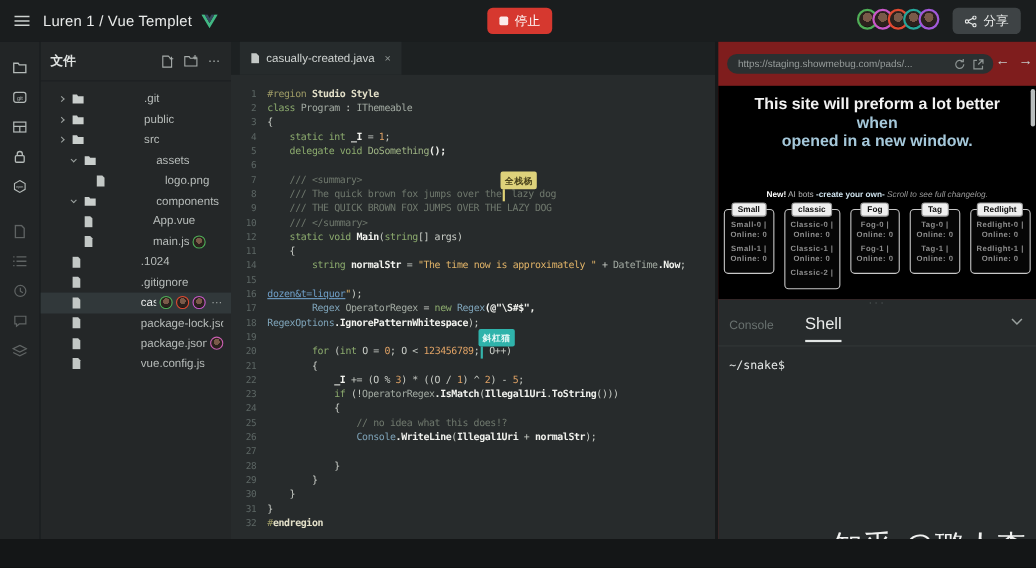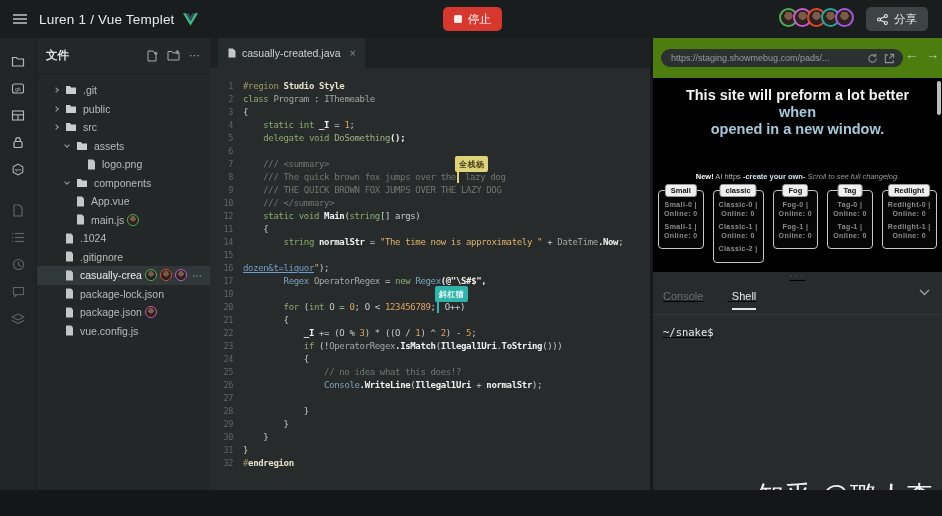--- a/index.html
+++ b/index.html
@@ -34,21 +34,21 @@
   .exp-title{font-weight:bold;font-size:11.5px;color:#e0e3e2;flex:1;}
   .exp-act{color:#a7adab;display:flex;align-items:center;margin-left:9px;}
   .tree{padding-top:7px;}
   .trow{height:18.5px;display:flex;align-items:center;font-size:10.5px;color:#b7bcba;padding-right:7px;cursor:pointer;}
   .trow.sel{background:#31383a;color:#e9ebea;}
   .chev{width:4px;height:4px;border-right:1.2px solid #9aa09e;border-bottom:1.2px solid #9aa09e;display:inline-block;margin:0 7px 0 1px;flex:none;}
   .chev.r{transform:rotate(-45deg);}
   .chev.d{transform:rotate(45deg);margin-top:-2px;}
   .chspace{width:12px;flex:none;display:inline-block;}
   .tico{margin-right:6px;display:flex;flex:none;}
-  .tlabel{white-space:nowrap;overflow:hidden;}
+  .tlabel{white-space:nowrap;overflow:hidden;margin-left:48px;}
   .tava{width:12px;height:12px;border-radius:50%;border:1.5px solid #888;flex:none;margin-left:3px;
         background:radial-gradient(circle at 50% 38%, #7a5a49 0 34%, #2b211d 35% 70%, #171412 71%);}
   .tava:first-of-type{margin-left:auto;}
   .tmore{color:#9aa09e;margin-left:5px;font-size:10px;letter-spacing:1px;}
 
   
   .editor{position:absolute;left:210px;top:38px;width:440px;height:452px;background:#272b2c;}
   .tabbar{height:30px;background:#1d2122;display:flex;align-items:flex-end;}
   .tab{height:30px;margin-left:8px;background:#262b2c;display:flex;align-items:center;padding:0 10px;
        font-size:10.5px;color:#cfd3d1;cursor:pointer;}
@@ -64,21 +64,21 @@
   .c-st{color:#e0b368;} .c-nu{color:#dfa265;} .c-cl{color:#7ea3b8;}
   .c-me{color:#9db283;} .c-ur{color:#6f9fc8;text-decoration:underline;}
   .caret{display:inline-block;width:2px;height:11px;vertical-align:text-top;position:relative;margin:0 1px;}
   .caret.cy{background:#e0d276;} .caret.ct{background:#35b3ab;}
   .badge{position:absolute;bottom:11px;left:-2px;font-family:"Liberation Sans",sans-serif;font-size:8px;
          letter-spacing:.5px;padding:1.5px 4px;border-radius:2px;white-space:nowrap;font-weight:bold;}
   .caret.cy .badge{background:#ded27b;color:#4a431c;}
   .caret.ct .badge{background:#2fb3ab;color:#eafaf8;}
 
   
-  .rightpanel{position:absolute;left:653px;top:38px;width:289px;height:452px;background:#4d7c0f;text-decoration:underline;}
+  .rightpanel{position:absolute;left:653px;top:38px;width:289px;height:452px;background:#7f1d1d;}
   .chrome{position:relative;height:40px;}
   .urlpill{position:absolute;left:8px;top:11px;width:242px;height:18px;border-radius:9px;background:#2b3031;
            color:#969c9b;font-size:9px;line-height:18px;padding:0 38px 0 10px;white-space:nowrap;overflow:hidden;cursor:text;}
   .pillicons{position:absolute;left:214px;top:11px;height:18px;display:flex;align-items:center;gap:6px;color:#8d9493;}
   .navarrows{position:absolute;right:3px;top:9px;color:#c6cbca;font-size:13px;display:flex;gap:8px;}
   .navarrows span{cursor:pointer;}
   .viewport{position:relative;height:194px;background:#000;overflow:hidden;}
   .vscroll{position:absolute;right:1px;top:3px;width:4px;height:34px;background:#ced3d3;border-radius:2px;opacity:.9;}
   .bp-head{margin:9px 14px 0;text-align:center;font-weight:bold;font-size:14.5px;line-height:17px;color:#f2f2f2;}
   .bp-head .blue{color:#a5c8da;}
@@ -89,21 +89,21 @@
   .cards{display:flex;gap:9px;padding:0 5px;margin-top:9px;align-items:flex-start;}
   .card{position:relative;border:1px solid #c8c8c8;border-radius:4px;background:#060606;padding:10px 3px 3px;flex:none;min-width:42px;}
   .pill{position:absolute;top:-7px;left:50%;transform:translateX(-50%);background:#efefef;color:#111;
         font-weight:bold;font-size:7.5px;padding:1px 5px;border-radius:3px;border:1px solid #999;white-space:nowrap;}
   .entry{text-align:center;color:#8e8e8e;font-weight:bold;font-size:7px;line-height:8.5px;margin:0 2px 5px;letter-spacing:.4px;white-space:nowrap;}
 
   .consolepanel{position:relative;height:240px;background:#272b2c;}
   .handle{text-align:center;color:#5c6362;font-size:10px;height:9px;line-height:7px;letter-spacing:2px;cursor:row-resize;}
   .ctabs{position:relative;padding:5px 10px 0;height:28px;}
   .ctab-console{color:#69716f;font-size:11px;margin-right:24px;cursor:pointer;}
-  .ctab-shell{color:#e9ebea;font-size:11px;padding-bottom:6px;border-bottom:2px solid #e2e6e5;cursor:pointer;margin-top:36px;}
+  .ctab-shell{color:#e9ebea;font-size:15px;padding-bottom:6px;border-bottom:2px solid #e2e6e5;cursor:pointer;margin-top:36px;}
   .ctabs .chevdown{position:absolute;right:12px;top:8px;color:#9aa19f;display:flex;cursor:pointer;}
   .cdivider{border-bottom:1px solid #323737;margin-top:5px;}
   .prompt{font-family:"DejaVu Sans Mono",monospace;font-size:10.5px;color:#e6e9e8;padding:11px 10px;}
   .watermark{position:absolute;right:8px;bottom:-2px;font-size:27px;color:#f0f1f0;letter-spacing:1px;}
 
   .bottombar{position:absolute;left:0;top:490px;width:942px;height:26px;background:#141617;}
   svg{display:block;}
 </style>
 </head>
 <body>
@@ -459,20 +459,24 @@
         </div>
         <div class="crow">
           <span class="g">16</span>
           <span class="ctext"><span class="c-ur">dozen&amp;t=liquor</span><span class="c-st">"</span><span class="c-pl">);</span></span>
         </div>
         <div class="crow">
           <span class="g">17</span>
           <span class="ctext"><span class="c-pl">        </span><span class="c-cl">Regex </span><span class="c-ty">OperatorRegex</span><span class="c-pl"> = </span><span class="c-kw">new </span><span class="c-cl">Regex</span><span class="c-bo">(@"\S#$",</span></span>
         </div>
         <div class="crow">
+          <span class="g">18</span>
+          <span class="ctext"><span class="c-cl">RegexOptions</span><span class="c-bo">.IgnorePatternWhitespace</span><span class="c-pl">);</span></span>
+        </div>
+        <div class="crow">
           <span class="g">19</span>
           <span class="ctext"></span>
         </div>
         <div class="crow">
           <span class="g">20</span>
           <span class="ctext"><span class="c-pl">        </span><span class="c-kw">for </span><span class="c-pl">(</span><span class="c-kw">int</span><span class="c-pl"> O = </span><span class="c-nu">0</span><span class="c-pl">; O &lt; </span><span class="c-nu">123456789</span><span class="c-pl">;</span><span class="caret ct"><span class="badge">斜杠猫</span></span><span class="c-pl"> O++)</span></span>
         </div>
         <div class="crow">
           <span class="g">21</span>
           <span class="ctext"><span class="c-pl">        {</span></span>
@@ -543,21 +547,21 @@
         </span>
       </div>
       <div class="navarrows">
         <span>←</span>
         <span>→</span>
       </div>
     </div>
     <div class="viewport">
       <div class="vscroll"></div>
       <p class="bp-head"><span>This site will preform a lot better</span> <span class="blue">when</span><br><span class="blue">opened in a new window.</span></p>
-      <div class="promo"><span class="p1">New!</span><span class="p2"> AI https </span><span class="p3">-create your own-</span><span class="p4"> Scroll to see full changelog.</span></div>
+      <div class="promo"><span class="p1">New!</span><span class="p2"> AI bots </span><span class="p3">-create your own-</span><span class="p4"> Scroll to see full changelog.</span></div>
       <div class="cards">
           <div class="card">
             <span class="pill">Small</span>
             <div class="entry">
               <div>Small-0 |</div>
               <div>Online: 0</div>
             </div>
             <div class="entry">
               <div>Small-1 |</div>
               <div>Online: 0</div>

